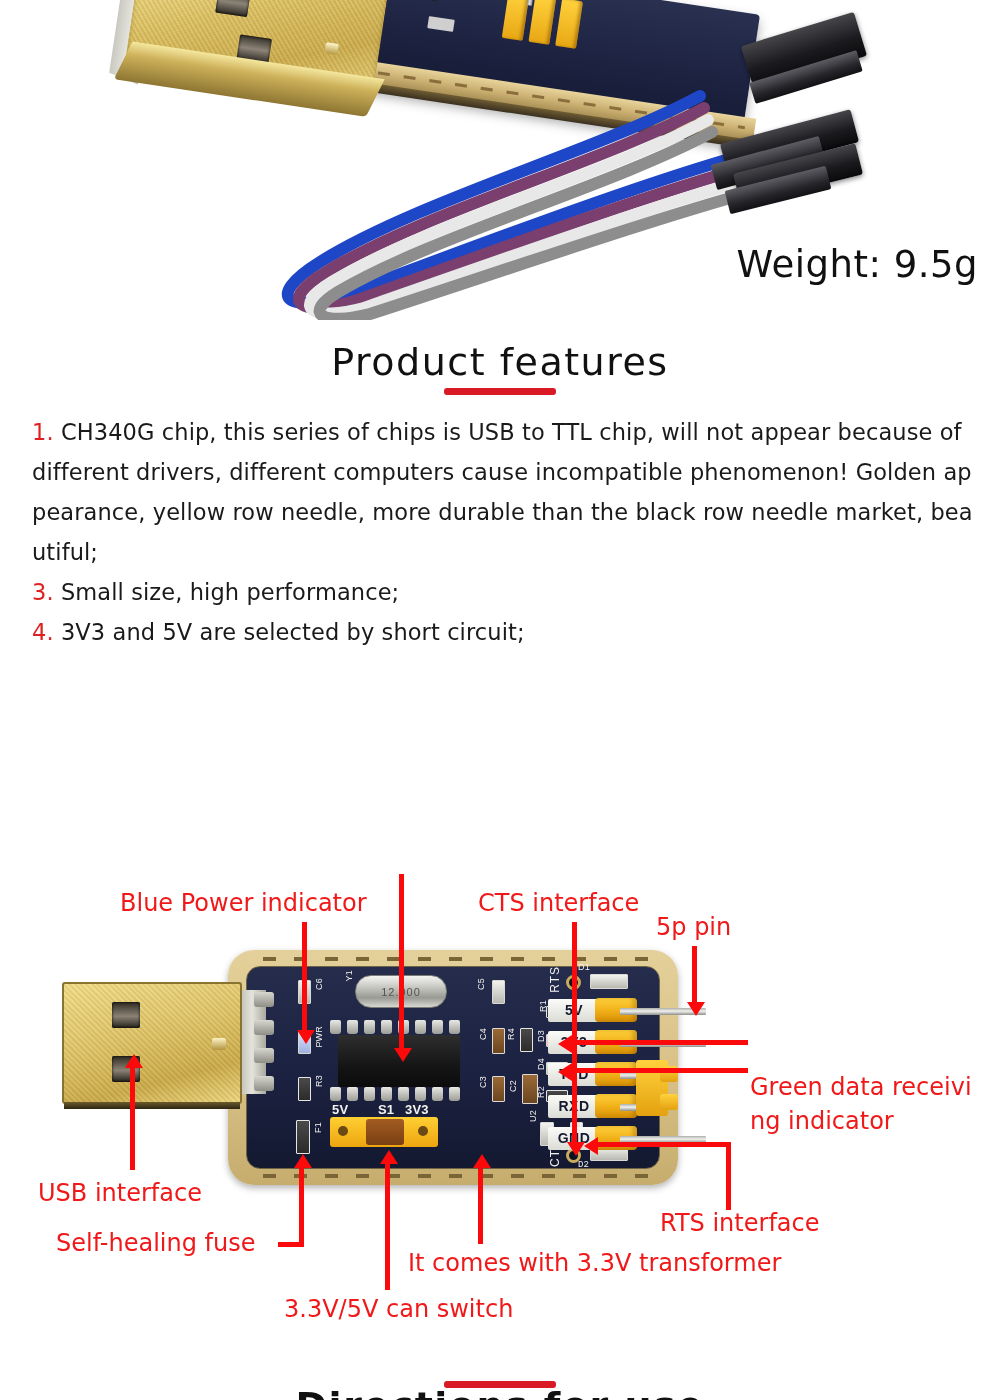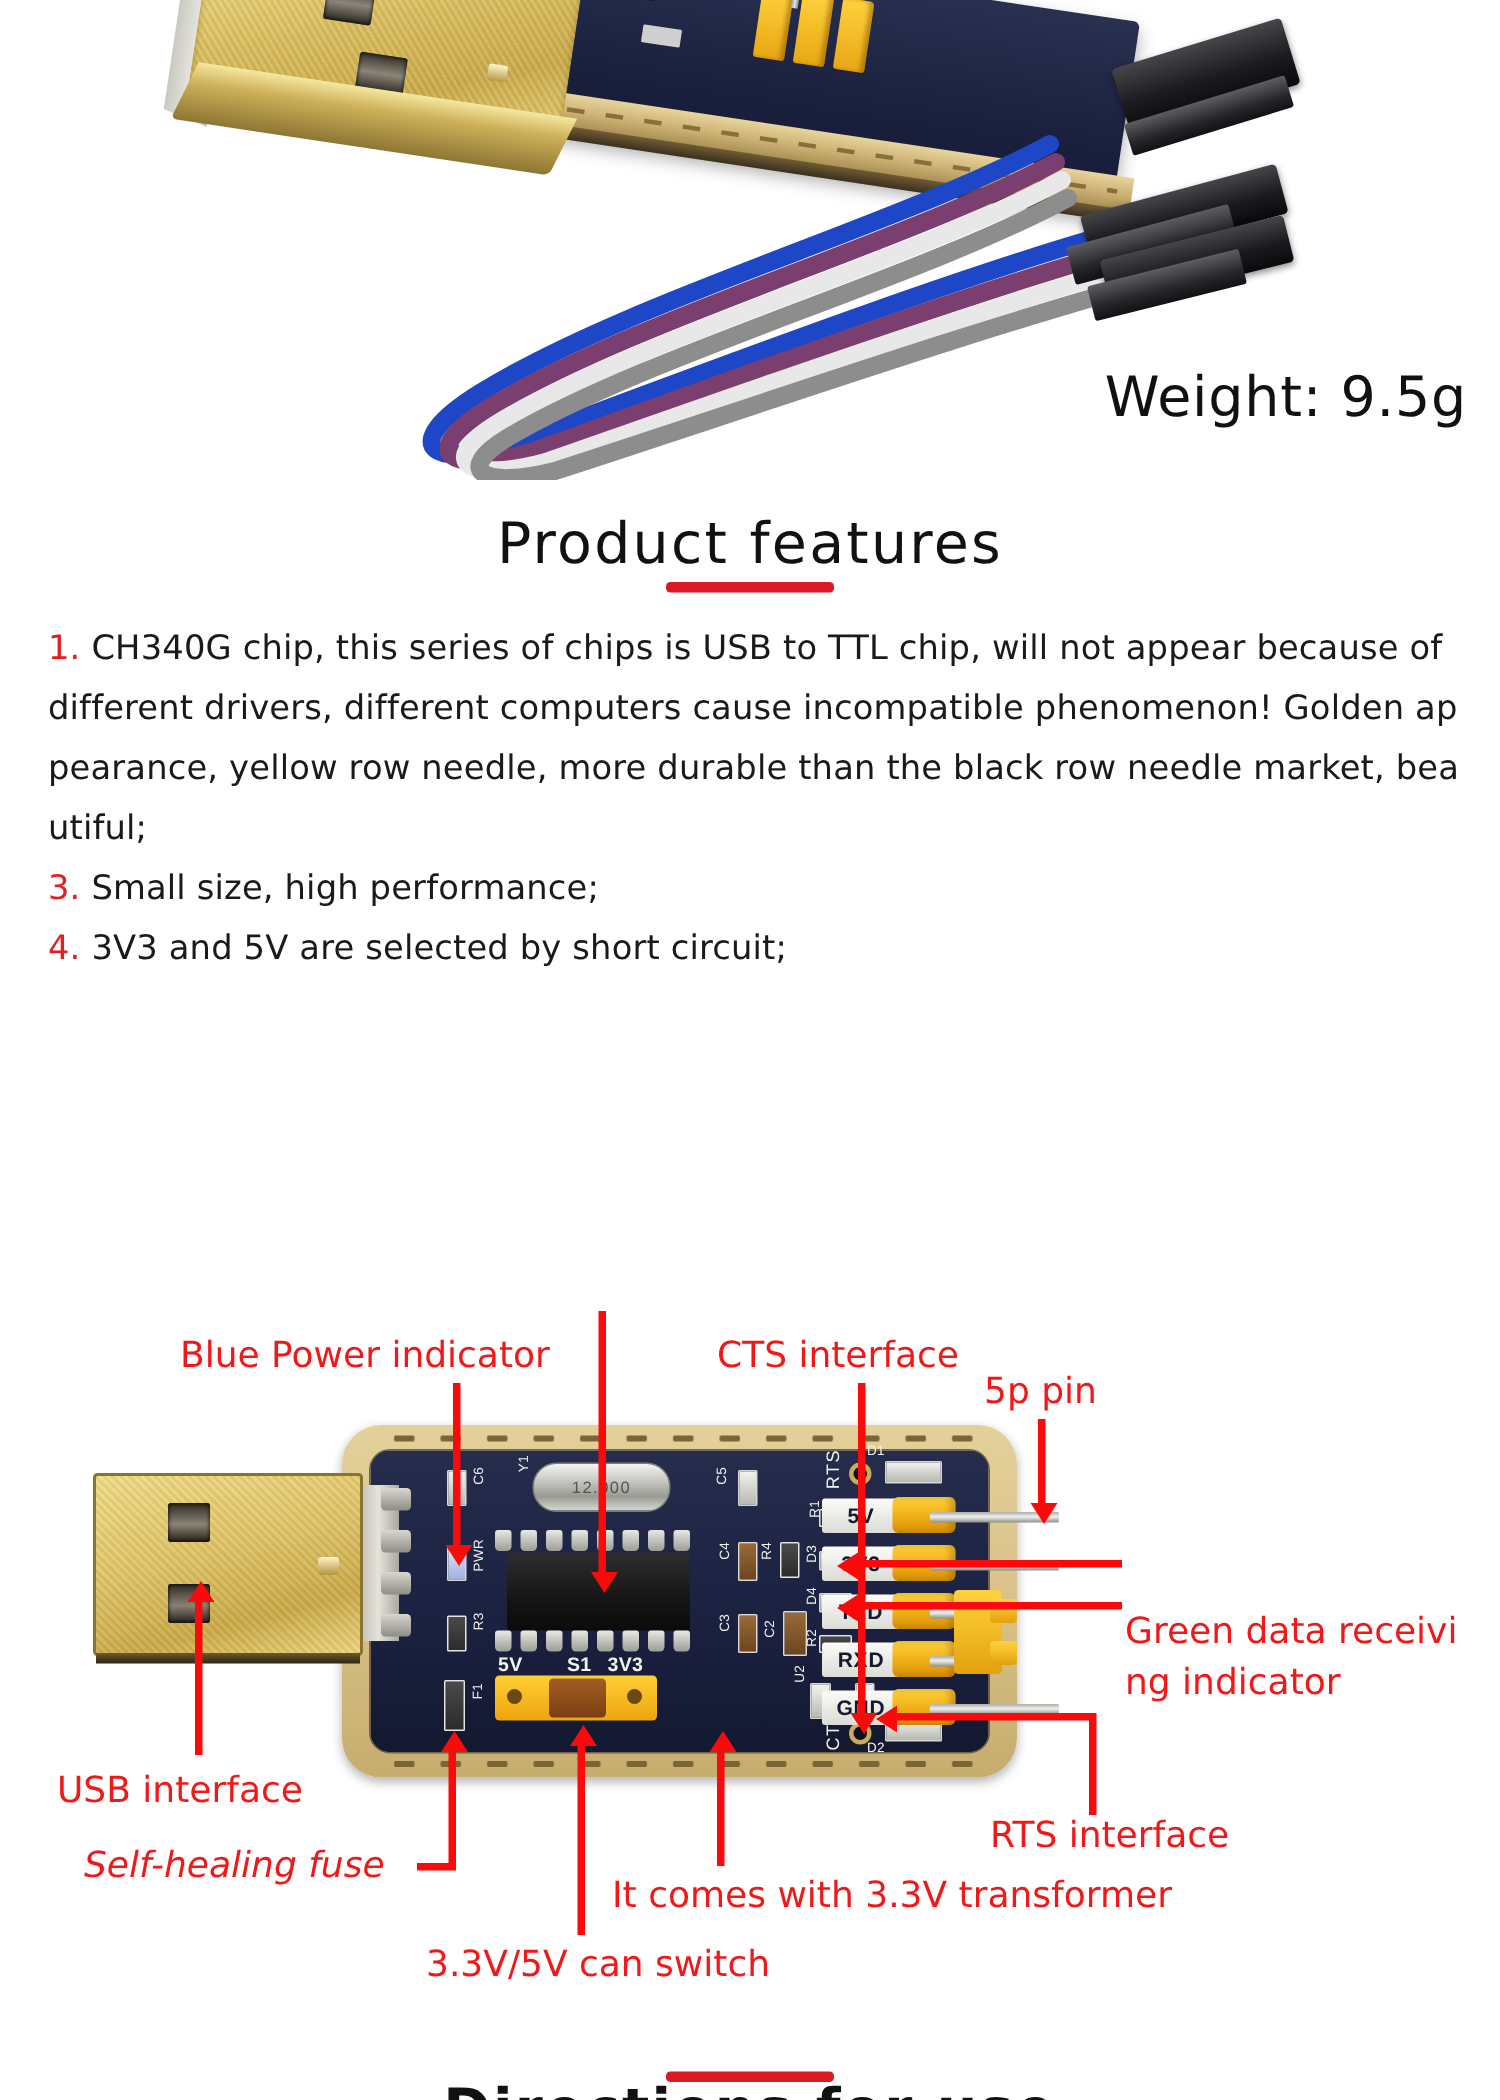--- a/index.html
+++ b/index.html
@@ -456,21 +456,21 @@
   <div class="smd" style="left:570px;top:292px;width:13px;height:24px;"></div>
   <div class="silk vert" style="left:556px;top:300px;">C1</div>
 
   <div class="pad-hole" style="left:566px;top:145px;"></div>
   <div class="silk vert" style="left:548px;top:136px;font-size:12px;letter-spacing:1px;">RTS</div>
   <div class="silk" style="left:578px;top:132px;">D1</div>
   <div class="smd" style="left:590px;top:144px;width:38px;height:15px;"></div>
 
   <div class="pad-hole" style="left:566px;top:318px;"></div>
   <div class="silk vert" style="left:548px;top:310px;font-size:12px;letter-spacing:1px;">CTS</div>
-  <div class="silk" style="left:578px;top:330px;">D2</div>
+  <div class="silk" style="left:578px;top:330px;font-family:Liberation Mono, monospace;">D2</div>
   <div class="smd" style="left:590px;top:316px;width:38px;height:15px;"></div>
 
   <div class="pin-lbl" style="top:169px;">5V</div>
   <div class="pin-lbl" style="top:201px;">3V3</div>
   <div class="pin-lbl" style="top:233px;">TXD</div>
   <div class="pin-lbl" style="top:265px;">RXD</div>
   <div class="pin-lbl" style="top:297px;">GND</div>
 
   <div class="hdr5">
       <i></i>
@@ -512,21 +512,21 @@
 
   <div class="lbl" style="left:660px;top:378px;">RTS interface</div>
   <div class="ptr ptr-v" style="left:726px;top:312px;height:68px;"></div>
   <div class="ptr ptr-h" style="left:596px;top:312px;width:134px;"></div>
   <div class="arrow-left" style="left:584px;top:307px;"></div>
 
   <div class="lbl" style="left:38px;top:348px;">USB interface</div>
   <div class="ptr ptr-v" style="left:130px;top:236px;height:104px;"></div>
   <div class="arrow-up" style="left:125px;top:224px;"></div>
 
-  <div class="lbl" style="left:56px;top:398px;font-style:italic;">Self-healing fuse</div>
+  <div class="lbl" style="left:56px;top:398px;">Self-healing fuse</div>
   <div class="ptr ptr-h" style="left:278px;top:412px;width:26px;"></div>
   <div class="ptr ptr-v" style="left:299px;top:336px;height:78px;"></div>
   <div class="arrow-up" style="left:294px;top:324px;"></div>
 
   <div class="lbl" style="left:284px;top:464px;">3.3V/5V can switch</div>
   <div class="ptr ptr-v" style="left:385px;top:332px;height:128px;"></div>
   <div class="arrow-up" style="left:380px;top:320px;"></div>
 
   <div class="lbl" style="left:408px;top:418px;">It comes with 3.3V transformer</div>
   <div class="ptr ptr-v" style="left:478px;top:336px;height:78px;"></div>

